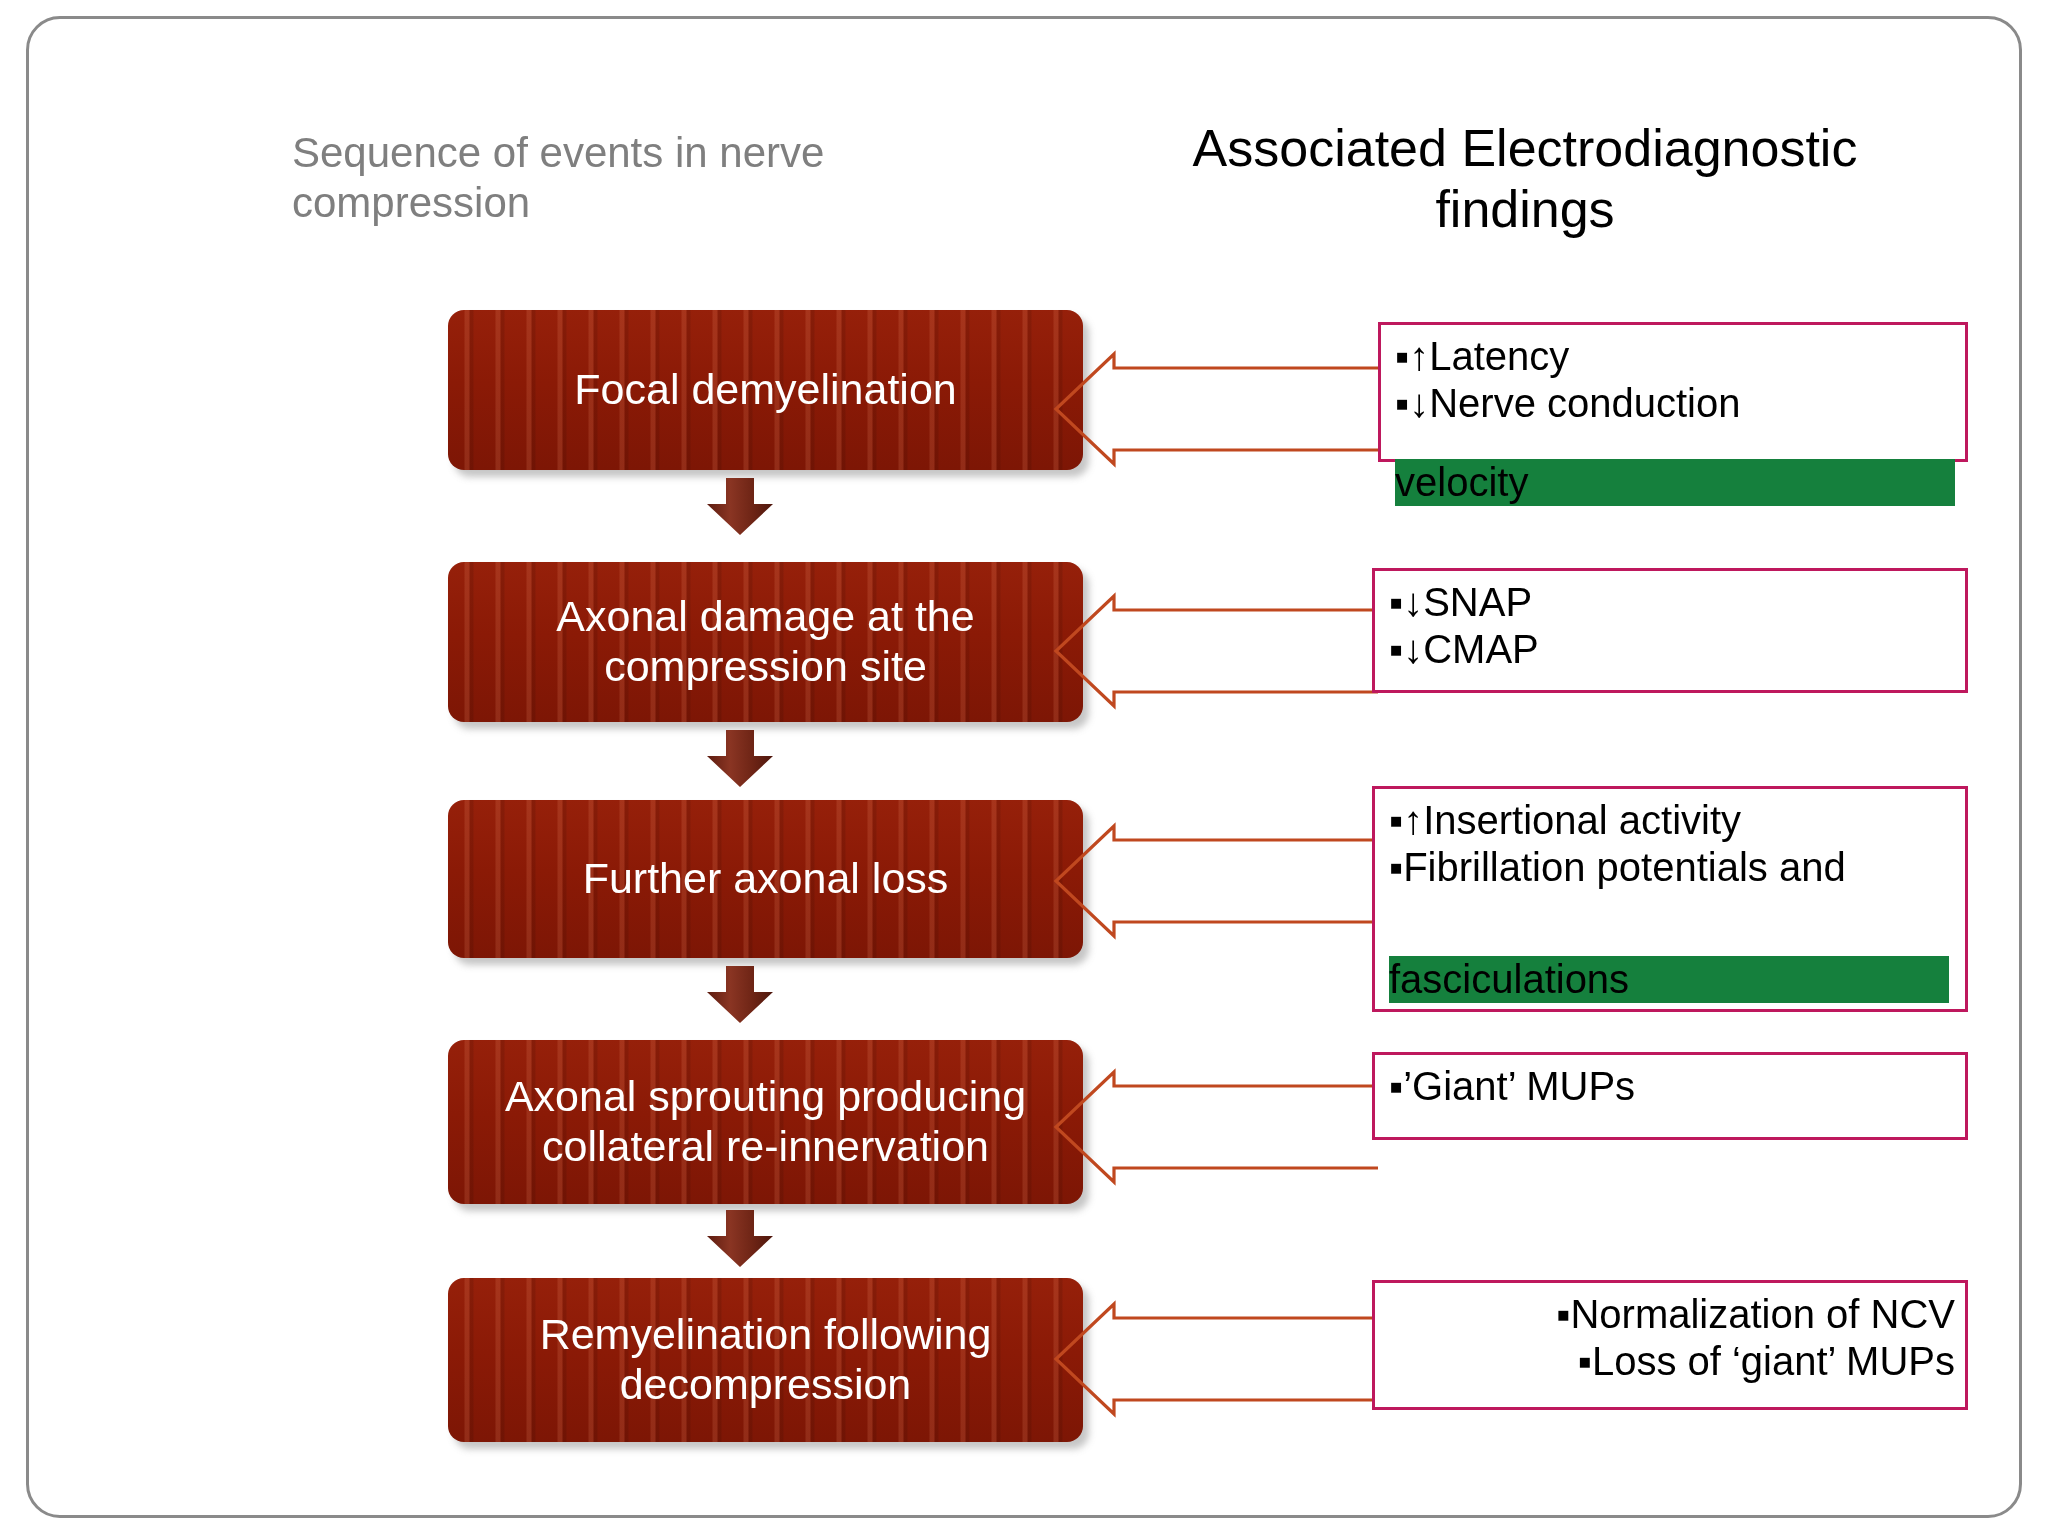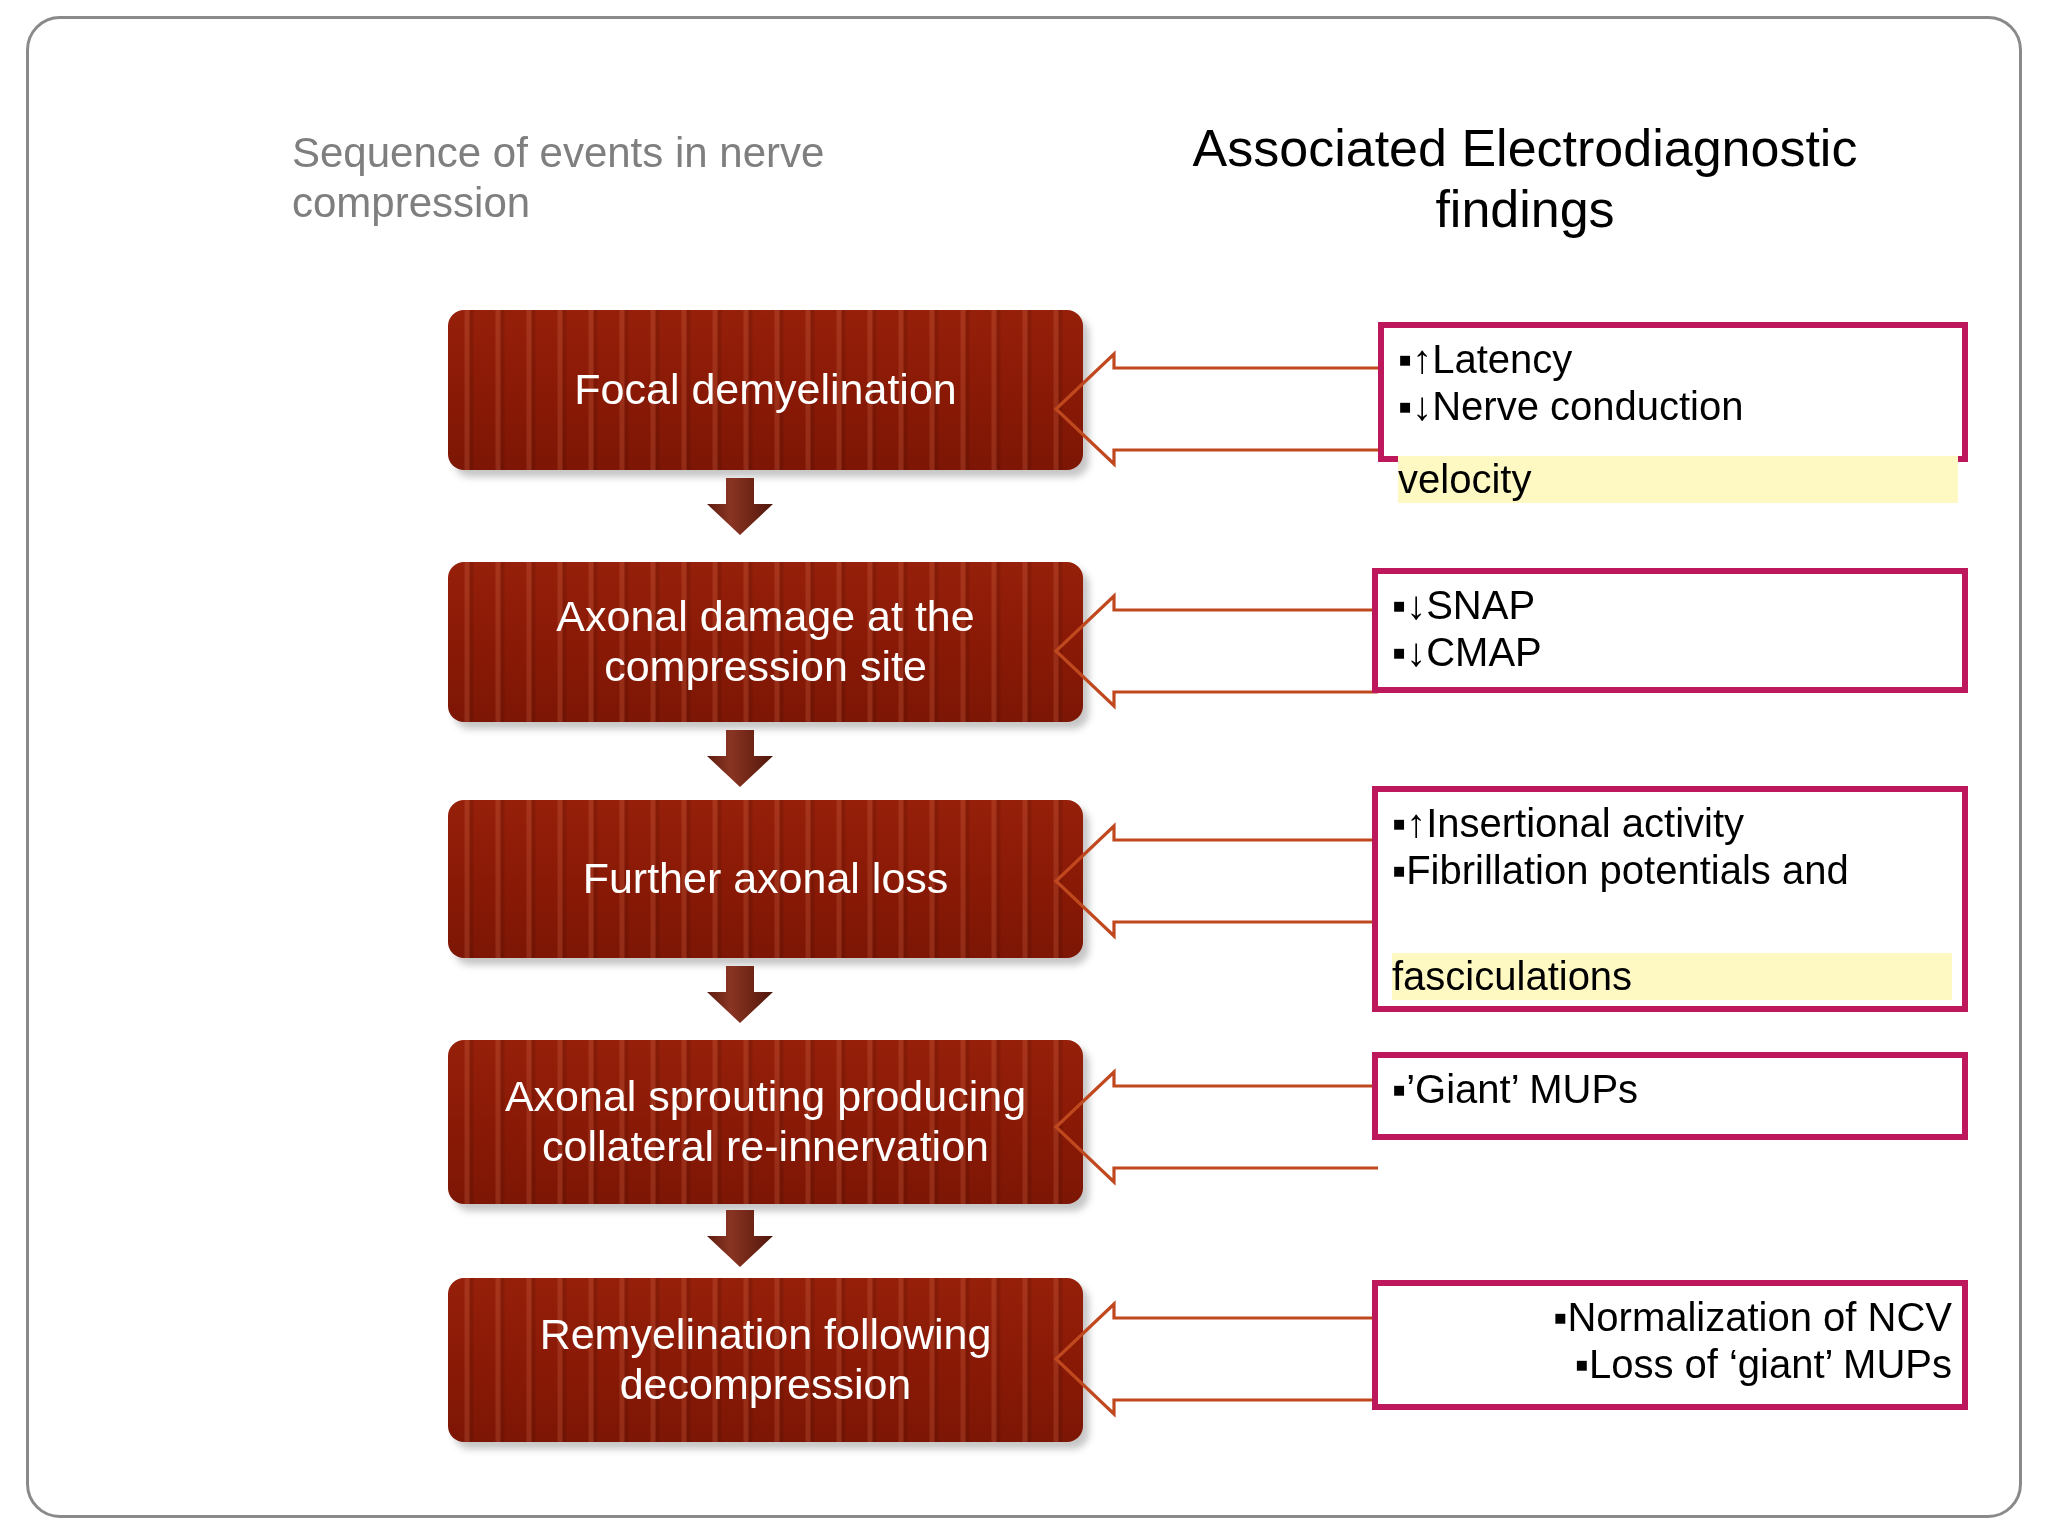--- a/index.html
+++ b/index.html
@@ -106,21 +106,21 @@
     height: 58px;
   }
   #down-1 { top: 478px; }
   #down-2 { top: 730px; }
   #down-3 { top: 966px; }
   #down-4 { top: 1210px; }
 
   
   .note-box {
     position: absolute;
-    border: 6px solid #be185d;
+    border: 3px solid #be185d;
     box-sizing: border-box;
     background: #ffffff;
     color: #000000;
     font-size: 40px;
     line-height: 1.18;
     padding: 8px 10px 8px 14px;
     text-align: left;
   }
   .note-text { white-space: pre-line; display: block; }
 
@@ -132,21 +132,21 @@
 
   
   .note-overflow {
     position: absolute;
     left: 14px;
     top: 100%;
     width: 560px;
     font-size: 40px;
     line-height: 1.18;
     color: #000000;
-    background: #fef9c3;
+    background: #15803d;
     white-space: pre-line;
     text-align: left;
   }
 
   
   .side-arrow {
     position: absolute;
     width: 326px;
     height: 118px;
   }

